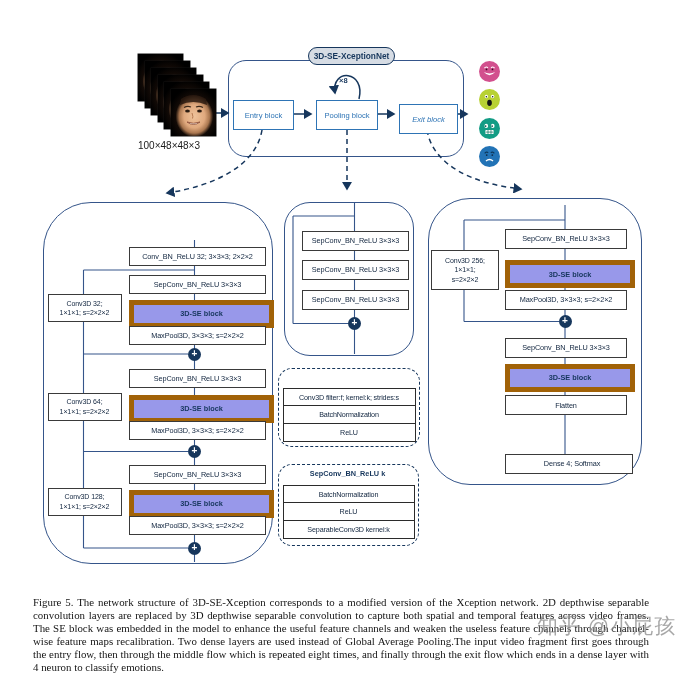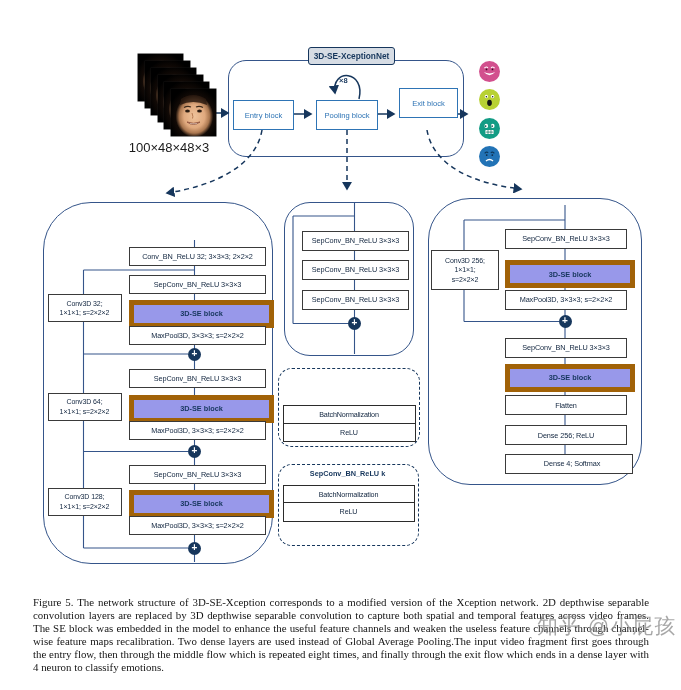--- a/index.html
+++ b/index.html
@@ -18,24 +18,24 @@
      background:#fff;z-index:2;white-space:nowrap;}
   .wbox{border:1.1px solid #3a3a3a;font-size:7.3px;color:#10243e;letter-spacing:-0.1px;}
   .sebox{border:5px solid #a16207;font-size:7.3px;font-weight:bold;color:#16365c;}
   .shortcut{border:1.1px solid #3a3a3a;font-size:7px;color:#10243e;text-align:center;line-height:1.35;
      flex-direction:column;letter-spacing:-0.1px;}
   .topblock{border:1.1px solid #2e74b5;color:#2e74b5;font-size:7.6px;}
   .lrow{border:1.1px solid #2b2b2b;font-size:7.2px;color:#10243e;letter-spacing:-0.15px;}
   .ltitle{position:absolute;text-align:center;font-size:7.3px;font-weight:bold;color:#16365c;z-index:2;white-space:nowrap;}
   .addnode{position:absolute;width:13px;height:13px;border-radius:50%;background:#16365c;color:#fff;
      font-weight:bold;font-size:10px;line-height:12px;text-align:center;z-index:4;}
-  #title-box{position:absolute;background:#d6dce4;border:1.4px solid #16365c;border-radius:3px;
+  #title-box{position:absolute;background:#d6dce4;border:1.4px solid #16365c;border-radius:9px;
      display:flex;align-items:center;justify-content:center;font-size:8.3px;font-weight:bold;color:#16365c;z-index:3;}
   #repeat-label{position:absolute;font-size:7.5px;font-weight:bold;color:#16365c;z-index:3;}
-  #input-dims{position:absolute;font-size:13px;color:#1a1a1a;text-align:center;z-index:3;}
+  #input-dims{position:absolute;font-size:10px;color:#1a1a1a;text-align:center;z-index:3;}
   
   .frame{position:absolute;width:45px;height:47px;background:
      radial-gradient(ellipse 58% 62% at 52% 58%, #efc39b 0%, #e0a97e 40%, #a9764f 58%, #120a06 72%, #000 100%);
      box-shadow:0 0 0 0.5px #111;z-index:2;}
   .frame svg{position:absolute;left:0;top:0;}
   
   .emo{position:absolute;width:21px;height:21px;border-radius:50%;z-index:2;}
   .emo svg{position:absolute;left:0;top:0;}
   
   #caption{position:absolute;left:33px;top:596px;width:616px;font-family:"Liberation Serif",serif;
@@ -108,21 +108,21 @@
         <path d="M16 33 q6.5 5 13 0 q-6.5 2.6 -13 0" fill="#fff" stroke="#8a4a34" stroke-width="0.8"></path>
       </svg>
     </div>
   </div>
   <div id="input-dims" style="left:128px;top:140px;width:82px;">100×48×48×3</div>
 
   <div id="title-box" style="left:308px;top:47px;width:85px;height:16px;">3D-SE-XceptionNet</div>
   <div id="repeat-label" style="left:339px;top:76px;">×8</div>
   <div class="topblock" style="left:233px;top:100px;width:59px;height:28px;">Entry block</div>
   <div class="topblock" style="left:316px;top:100px;width:60px;height:28px;">Pooling block</div>
-  <div class="topblock" style="left:399px;top:88px;width:57px;height:28px;">Exit block</div>
+  <div class="topblock" style="left:399px;top:104px;width:57px;height:28px;font-style:italic;">Exit block</div>
 
   <div class="emo" style="left: 479px; top: 61px; background: rgb(210, 80, 142);">
     <svg width="21" height="21" viewBox="0 0 24 24">
       <path d="M6.2 8.2 q2 -2.4 4 -0.4" stroke="#fff" stroke-width="1.3" fill="none"></path>
       <path d="M13.8 7.8 q2 -2 4 0.4" stroke="#fff" stroke-width="1.3" fill="none"></path>
       <circle cx="8.6" cy="9.6" r="1" fill="#3a0f24"></circle>
         <circle cx="15.4" cy="9.6" r="1" fill="#3a0f24"></circle>
       <path d="M5.5 12.5 Q12 19.8 18.5 12.5 Q12 15.8 5.5 12.5" fill="#fff"></path>
     </svg>
   </div>
@@ -187,34 +187,35 @@
   <div class="wbox" style="left:302px;top:260px;width:105px;height:17.5px;">SepConv_BN_ReLU 3×3×3</div>
   <div class="wbox" style="left:302px;top:290px;width:105px;height:17.5px;">SepConv_BN_ReLU 3×3×3</div>
   <div class="addnode" style="left:348px;top:317px;">+</div>
 
   <div class="wbox" style="left:505px;top:229px;width:120px;height:17.5px;">SepConv_BN_ReLU 3×3×3</div>
   <div class="sebox" style="left: 505px; top: 260px; width: 120px; height: 18px; background: rgb(152, 152, 234);">3D-SE block</div>
   <div class="wbox" style="left:505px;top:290px;width:120px;height:17.5px;">MaxPool3D, 3×3×3; s=2×2×2</div>
   <div class="wbox" style="left:505px;top:338px;width:120px;height:17.5px;">SepConv_BN_ReLU 3×3×3</div>
   <div class="sebox" style="left: 505px; top: 363.5px; width: 120px; height: 18px; background: rgb(152, 152, 234);">3D-SE block</div>
   <div class="wbox" style="left:505px;top:395px;width:120px;height:18px;">Flatten</div>
-  <div class="wbox" style="left:505px;top:425px;width:120px;height:18px;">Dense 256; ReLU</div>
   <div class="wbox" style="left:505px;top:454px;width:120px;height:17.5px;padding-left:6px;">Dense 4; Softmax</div>
 
   <div class="shortcut" style="left:431px;top:250px;width:66px;height:38px;">
     <span>Conv3D 256;</span>
     <span>1×1×1;</span>
     <span>s=2×2×2</span>
   </div>
   <div class="addnode" style="left:558.5px;top:315px;">+</div>
 
   <div class="ltitle" style="left:278px;top:372px;width:140px;margin-top:36px;">Conv_BN_ReLU f; k; s</div>
+  <div class="lrow" style="left:282.5px;top:387.5px;width:131px;height:17.5px;">Conv3D filter:f; kernel:k; strides:s</div>
   <div class="lrow" style="left:282.5px;top:405px;width:131px;height:17.5px;">BatchNormalization</div>
   <div class="lrow" style="left:282.5px;top:422.5px;width:131px;height:17.5px;">ReLU</div>
 
   <div class="ltitle" style="left:278px;top:469px;width:139px;">SepConv_BN_ReLU k</div>
   <div class="lrow" style="left:282.5px;top:484.5px;width:130px;height:17.5px;">BatchNormalization</div>
   <div class="lrow" style="left:282.5px;top:502px;width:130px;height:17.5px;">ReLU</div>
+  <div class="lrow" style="left:282.5px;top:519.5px;width:130px;height:17.5px;">SeparableConv3D kernel:k</div>
 
   <div id="caption">Figure 5.  The network structure of 3D-SE-Xception corresponds to a modified version of the Xception network.  2D depthwise separable convolution layers are replaced by 3D depthwise separable convolution to capture both spatial and temporal features across video frames. The SE block was embedded in the model to enhance the useful feature channels and weaken the useless feature channels through channel-wise feature maps recalibration.  Two dense layers are used instead of Global Average Pooling.The input video fragment first goes through the entry flow, then through the middle flow which is repeated eight times, and finally through the exit flow which ends in a dense layer with 4 neuron to classify emotions.</div>
   <div id="watermark">知乎 @小屁孩</div>
 
 </div>
 
 </body></html>

